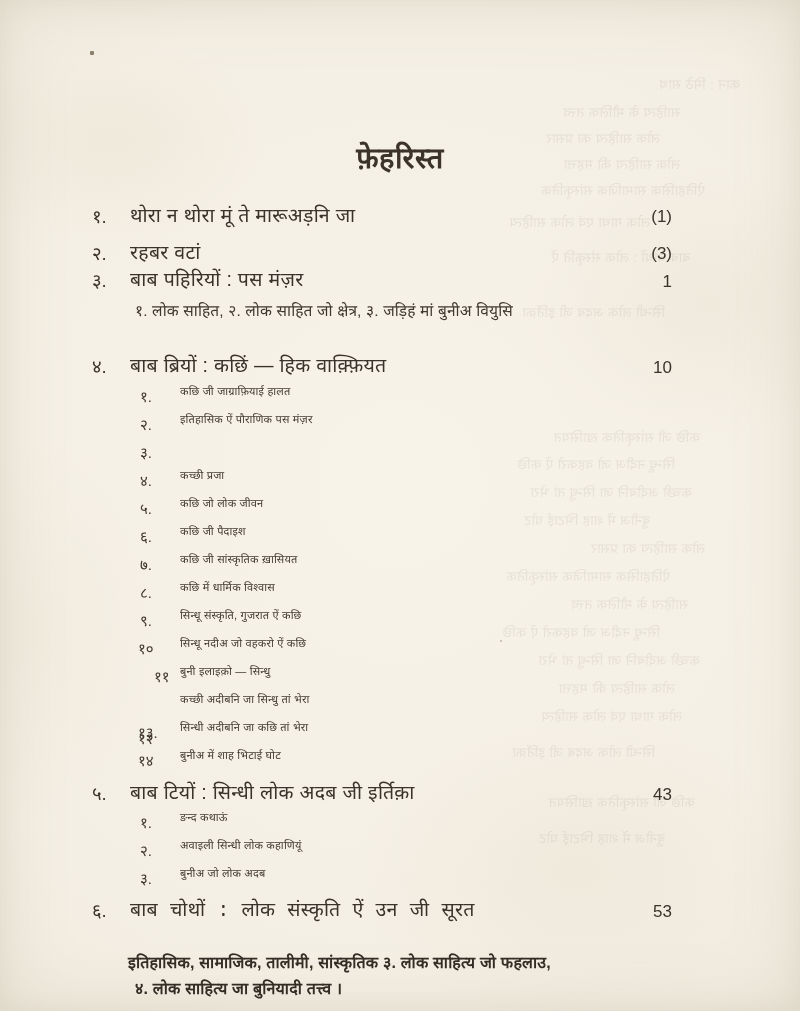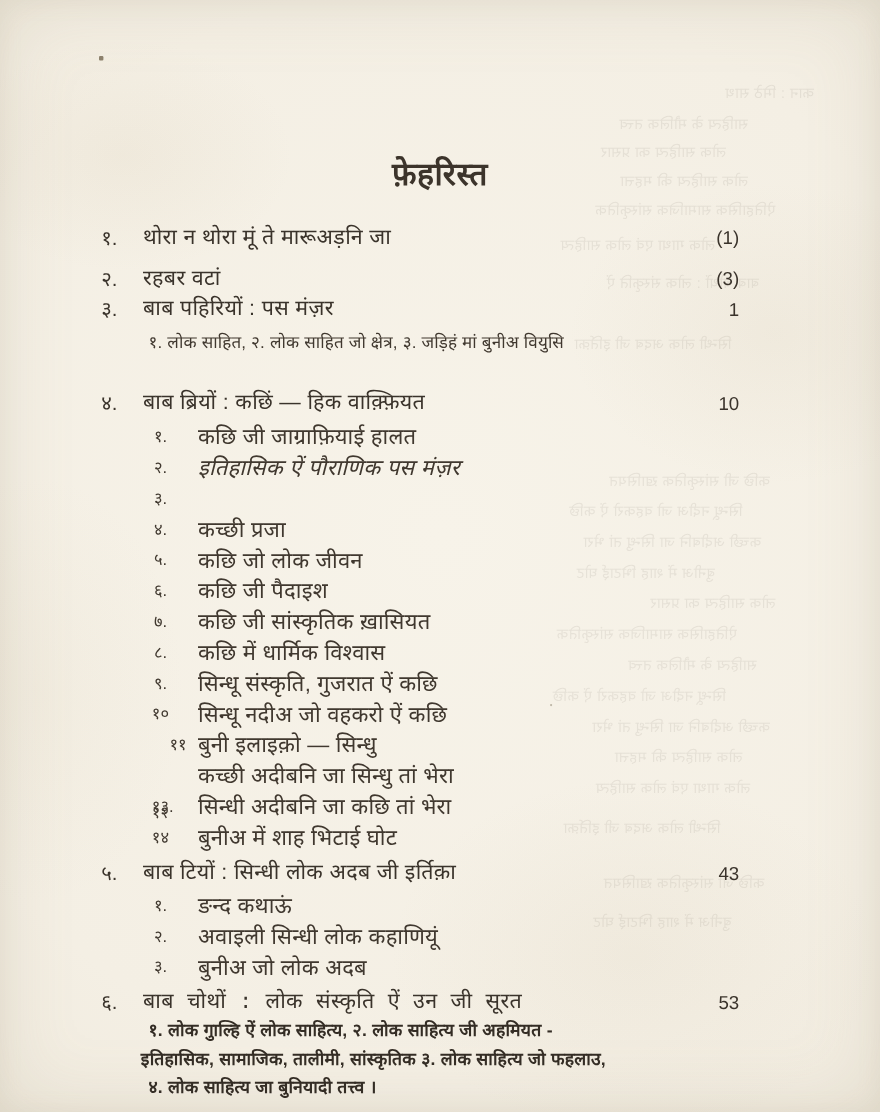--- a/index.html
+++ b/index.html
@@ -76,21 +76,21 @@
     width:60px;
     color:#3a332b;
   }
   .subnum{
     position:absolute;
     font-size:15px;
     color:#40382f;
   }
   .subtext{
     position:absolute;
-    font-size:20px;
+    font-size:11px;
     letter-spacing:.2px;
     color:#40382f;
     white-space:nowrap;
   }
   .inline-sub{
     position:absolute;
     font-size:15.5px;
     letter-spacing:.15px;
     color:#40382f;
     white-space:nowrap;
@@ -158,21 +158,21 @@
     <div class="inline-sub" style="left:135px;top:299px;">१. लोक साहित, २. लोक साहित जो क्षेत्र, ३. जड़िहं मां बुनीअ वियुसि</div>
 
     <div class="num" style="left:92px;top:353px;">४.</div>
     <div class="maintext" style="left:130px;top:351px;">बाब ब्रियों :  कछिं — हिक वाक़्फ़ियत</div>
     <div class="pg" style="left:612px;top:358px;">10</div>
 
     <div class="subnum" style="left:140px;top:386px;">१.</div>
     <div class="subtext" style="left:180px;top:383px;">कछि जी जाग्राफ़ियाई हालत</div>
 
     <div class="subnum" style="left:140px;top:414px;">२.</div>
-    <div class="subtext" style="left:180px;top:411px;font-style:italic;">इतिहासिक ऐं पौराणिक पस मंज़र</div>
+    <div class="subtext" style="left:180px;top:411px;">इतिहासिक ऐं पौराणिक पस मंज़र</div>
 
     <div class="subnum" style="left:140px;top:442px;">३.</div>
 
     <div class="subnum" style="left:140px;top:470px;">४.</div>
     <div class="subtext" style="left:180px;top:467px;">कच्छी प्रजा</div>
 
     <div class="subnum" style="left:140px;top:498px;">५.</div>
     <div class="subtext" style="left:180px;top:495px;">कछि जो लोक जीवन</div>
 
     <div class="subnum" style="left:140px;top:526px;">६.</div>
@@ -212,18 +212,17 @@
     <div class="subnum" style="left:140px;top:840px;">२.</div>
     <div class="subtext" style="left:180px;top:837px;">अवाइली सिन्धी लोक कहाणियूं</div>
 
     <div class="subnum" style="left:140px;top:868px;">३.</div>
     <div class="subtext" style="left:180px;top:865px;">बुनीअ जो लोक अदब</div>
 
     <div class="num" style="left:92px;top:897px;">६.</div>
     <div class="maintext" style="left:130px;top:895px;font-family:Liberation Mono, monospace;">बाब चोथों : लोक संस्कृति ऐं उन जी सूरत</div>
     <div class="pg" style="left:612px;top:902px;">53</div>
 
-    <div class="boldpara" style="left:135px;top:925px;">१. लोक गुाल्हि ऐं लोक साहित्य,  २.  लोक साहित्य जी अहमियत -</div>
     <div class="boldpara" style="left:128px;top:951px;">इतिहासिक,  सामाजिक,  तालीमी,  सांस्कृतिक   ३. लोक साहित्य जो फहलाउ,</div>
     <div class="boldpara" style="left:135px;top:977px;">४. लोक साहित्य जा बुनियादी तत्त्व ।</div>
 
   </div>
 </div>
 
 </body></html>

